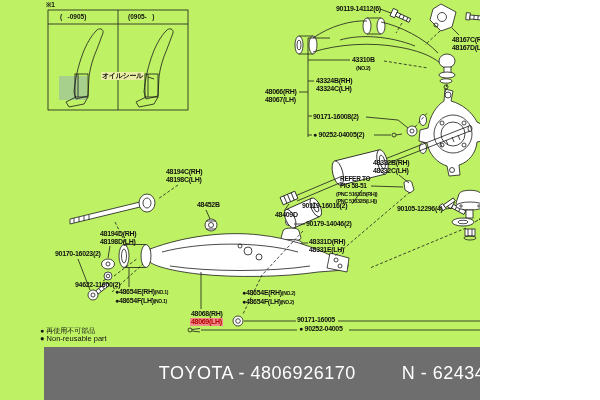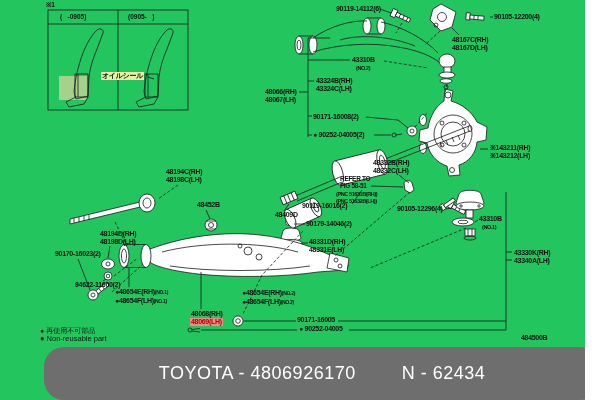--- a/index.html
+++ b/index.html
@@ -1,29 +1,29 @@
 <!DOCTYPE html>
 <html style="--hl_bg: #f08a8a; --hl_text: #b40000; --bar_bg: #6e6e6e; --accent_green: #a8d08d; --accent_yellow: #e9efa4; --line: #1a1a1a;"><head>
 <meta charset="utf-8">
 <style>
   html,body{margin:0;padding:0;background:#fff;}
-  #stage{position:relative;width:585px;height:400px;background:#22c55e;overflow:hidden;
+  #stage{position:relative;width:480px;height:400px;background:#bef264;overflow:hidden;
          font-family:"Liberation Sans",sans-serif;}
   svg.art{position:absolute;left:0;top:0;}
   .lbl{position:absolute;font:700 7px/8px "Liberation Sans",sans-serif;color:#111;
        white-space:nowrap;letter-spacing:-0.3px;}
   .md{font-size:6.5px;}
   .xs{font-size:5.5px;letter-spacing:-0.4px;}
   .sub{font-size:5px;}
   .hl{background:var(--hl_bg);color:var(--hl_text);padding:0 1px;}
   .hdr{position:absolute;font:700 6.5px "Liberation Sans",sans-serif;color:#111;white-space:pre;}
   .legend-line{position:absolute;font:400 7.5px "Liberation Sans",sans-serif;color:#111;white-space:nowrap;}
   .legend-jp{font-size:7px;}
   #footer-bar{position:absolute;left:44px;top:347px;width:556px;height:53px;
-      background:var(--bar_bg);display:flex;align-items:center;justify-content:center;gap:46px;border-radius:20px;}
+      background:var(--bar_bg);display:flex;align-items:center;justify-content:center;gap:46px;}
   #footer-bar span{color:#fff;font:400 18px "Liberation Sans",sans-serif;letter-spacing:0.5px;}
   #oil-seal-label{background:var(--accent_yellow);padding:0 1px;font-weight:700;font-size:7px;}
 </style>
 </head>
 <body>
 
 <div id="stage">
 
   <svg class="art" width="600" height="400" viewBox="0 0 600 400">
     <g stroke="#1a1a1a" stroke-width="0.8" fill="none">

